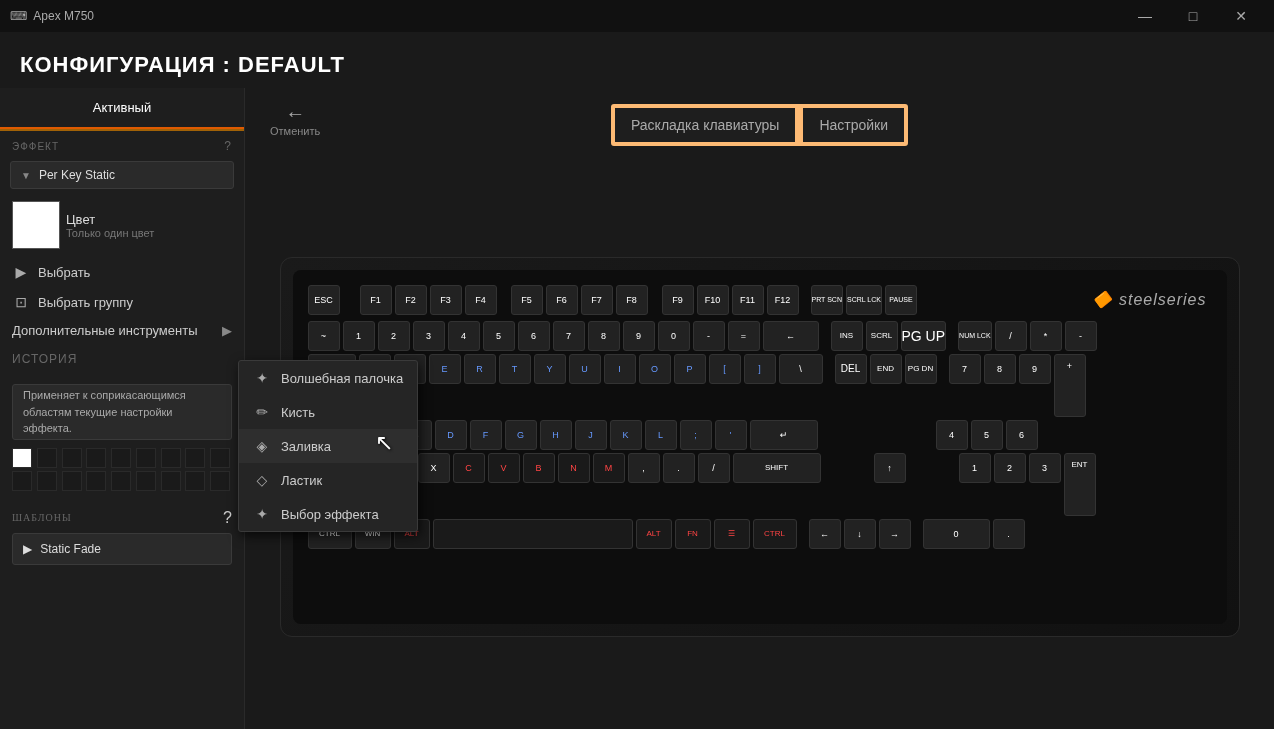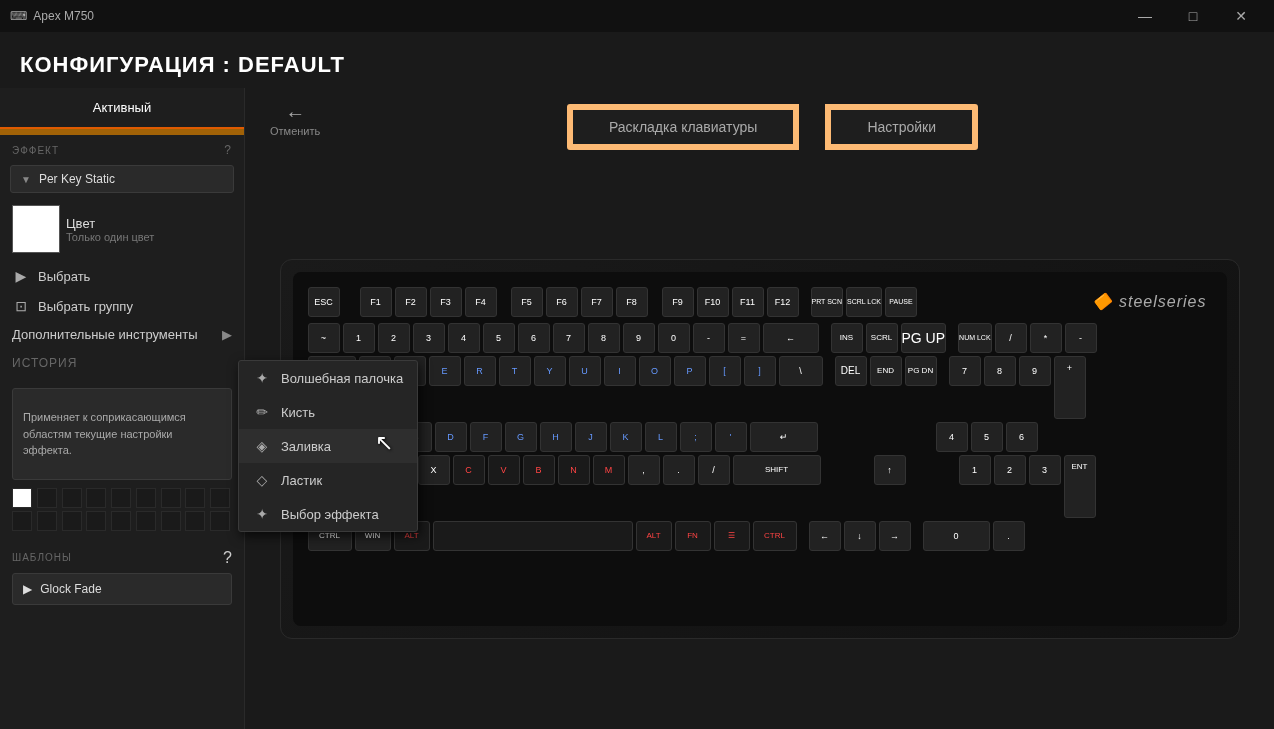--- a/index.html
+++ b/index.html
@@ -57,21 +57,21 @@
       width: 245px;
       background: #1e1e1e;
       border-right: 1px solid #2a2a2a;
       display: flex;
       flex-direction: column;
       flex-shrink: 0;
     }
 
     .sidebar-tabs {
       display: flex;
-      border-bottom: 6px solid #a16207;
+      border-bottom: 2px solid #a16207;
     }
     .sidebar-tab {
       flex: 1;
       padding: 12px 0;
       text-align: center;
       font-size: 13px;
       color: #aaa;
       cursor: pointer;
       border-bottom: 2px solid transparent;
     }
@@ -214,21 +214,21 @@
       font-size: 12px;
       color: #666;
       letter-spacing: 1px;
       text-transform: uppercase;
       margin-bottom: 18px;
     }
     .history-tooltip {
       background: #2a2a2a;
       border: 1px solid #3a3a3a;
       border-radius: 3px;
-      padding: 20px 10px;
+      padding: 2px 10px;
       font-size: 11px;
       color: #aaa;
       line-height: 1.5;
       margin-bottom: 8px;
     }
     .color-grid {
       display: grid;
       grid-template-columns: repeat(9, 1fr);
       gap: 3px;
       margin-bottom: 6px;
@@ -250,20 +250,21 @@
       display: flex;
       align-items: center;
       justify-content: space-between;
       margin-bottom: 6px;
     }
     .templates-label {
       font-size: 10px;
       color: #666;
       letter-spacing: 1px;
       text-transform: uppercase;
+      font-family: Liberation Serif, serif;
     }
     .template-item {
       background: #2a2a2a;
       border: 1px solid #3a3a3a;
       border-radius: 3px;
       padding: 8px 10px;
       font-size: 12px;
       color: #ddd;
       cursor: pointer;
       display: flex;
@@ -281,27 +282,26 @@
 
     
     .content-tabs {
       display: flex;
       justify-content: center;
       gap: 0;
       padding: 16px 20px 10px;
       background: #1a1a1a;
     }
     .content-tab {
-      padding: 9px 36px;
+      padding: 9px 16px;
       font-size: 14px;
       color: #aaa;
       cursor: pointer;
-      border: 6px solid #fdba74;
+      border: 4px solid #fdba74;
       background: #1e1e1e;
-      margin-left: 26px;
     }
     .content-tab.active {
       background: #333;
       color: #fff;
       border-color: #555;
     }
     .content-tab:first-child { border-radius: 3px 0 0 3px; }
     .content-tab:last-child { border-radius: 0 3px 3px 0; }
 
     
@@ -506,21 +506,21 @@
       </div>
     </div>
 
     <div class="templates-section">
       <div class="templates-label-row">
         <span class="templates-label">ШАБЛОНЫ</span>
         <span class="help">?</span>
       </div>
       <div class="template-item">
         <span>▶</span>
-        <span>Glock Fade</span>
+        <span>Static Fade</span>
       </div>
     </div>
 
   </div>
 
   <div class="dropdown-menu">
     <div class="dropdown-item">
       <span class="icon">✦</span>
       <span>Волшебная палочка</span>
     </div>

